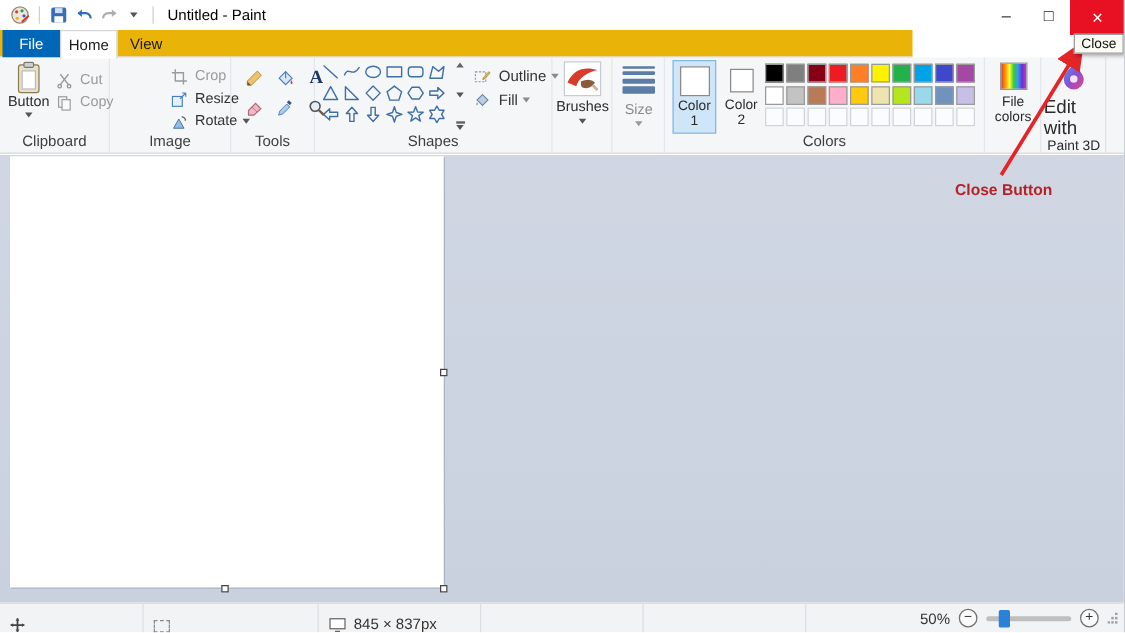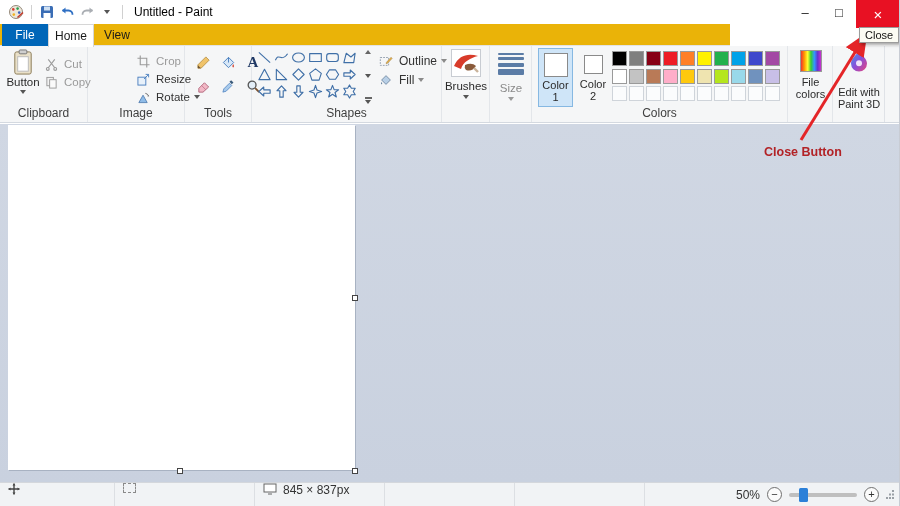--- a/index.html
+++ b/index.html
@@ -42,21 +42,21 @@
   .pal-row { display:flex; gap:2px; margin-bottom:2.5px; }
   .sizebar { background:#5b7ca6; border-radius:1px; margin:2.5px auto; }
 
   
   .workspace { position:absolute; left:0; top:124px; width:900px; height:358px; background:linear-gradient(#d0d7e3,#c9d1df); }
   .canvas { position:absolute; left:8px; top:125px; width:347px; height:345px; background:#fff; box-shadow:1px 1px 0 #a8b2c2; }
   .handle { position:absolute; width:6px; height:6px; background:#fff; border:1px solid #444; z-index:5; }
 
   
   .statusbar { position:absolute; left:0; top:482px; width:900px; height:24px; background:#f1f3f5; border-top:1px solid #d4d7dc; display:flex; align-items:center; font-size:12px; color:#333; }
-  .sb-cell { height:100%; border-right:1px solid #dcdfe3; display:flex; align-items:flex-start; padding-left:8px; flex:none; }
+  .sb-cell { height:100%; border-right:1px solid #dcdfe3; display:flex; align-items:flex-end; padding-left:8px; flex:none; }
   .zoomcluster { margin-left:auto; display:flex; align-items:center; gap:7px; padding-right:5px; }
   .zbtn { width:15px; height:15px; border:1px solid #707070; border-radius:50%; display:flex; align-items:center; justify-content:center; font-size:11px; color:#333; background:#fbfbfb; line-height:1; }
   .ztrack { position:relative; width:68px; height:4px; background:#bfbfbf; border-radius:2px; }
   .zthumb { position:absolute; left:10px; top:-5px; width:9px; height:14px; background:#2c80d8; border-radius:1.5px; }
 
   
   .overlay { position:absolute; left:0; top:0; width:900px; height:506px; pointer-events:none; z-index:40; }
   .tooltip { position:absolute; left:859px; top:27px; background:#fbfbf3; border:1px solid #9c9c9c; box-shadow:2px 2px 3px rgba(0,0,0,.35); font-size:11px; color:#111; padding:1px 5px; z-index:50; }
   .anno-label { position:absolute; left:764px; top:145px; font-size:12.5px; font-weight:bold; color:#b22226; z-index:45; }
 </style>
@@ -441,21 +441,21 @@
                 <linearGradient id="p3d" x1="0" y1="0" x2="1" y2="1">
                   <stop offset="0" stop-color="#3aa0f0"></stop>
                   <stop offset="0.5" stop-color="#8a4fd8"></stop>
                   <stop offset="1" stop-color="#e8447a"></stop>
                 </linearGradient>
               </defs>
               <path d="M11,1 C15,6 19,9.5 19,13.5 a8,8 0 0 1 -16,0 C3,9.5 7,6 11,1 Z" fill="url(#p3d)"></path>
               <circle cx="11" cy="13.2" r="3" fill="#fff" opacity="0.85"></circle>
             </svg>
         </span>
-        <span style="font-size:11px;margin-top:12px">Edit with</span>
+        <span style="font-size:15px;margin-top:2px">Edit with</span>
         <span style="font-size:11px">Paint 3D</span>
       </div>
     </div>
     <div style="flex:1"></div>
   </div>
 
   <div class="workspace"></div>
   <div class="canvas"></div>
   <div class="handle" style="left:352px;top:295px"></div>
   <div class="handle" style="left:177px;top:468px"></div>

